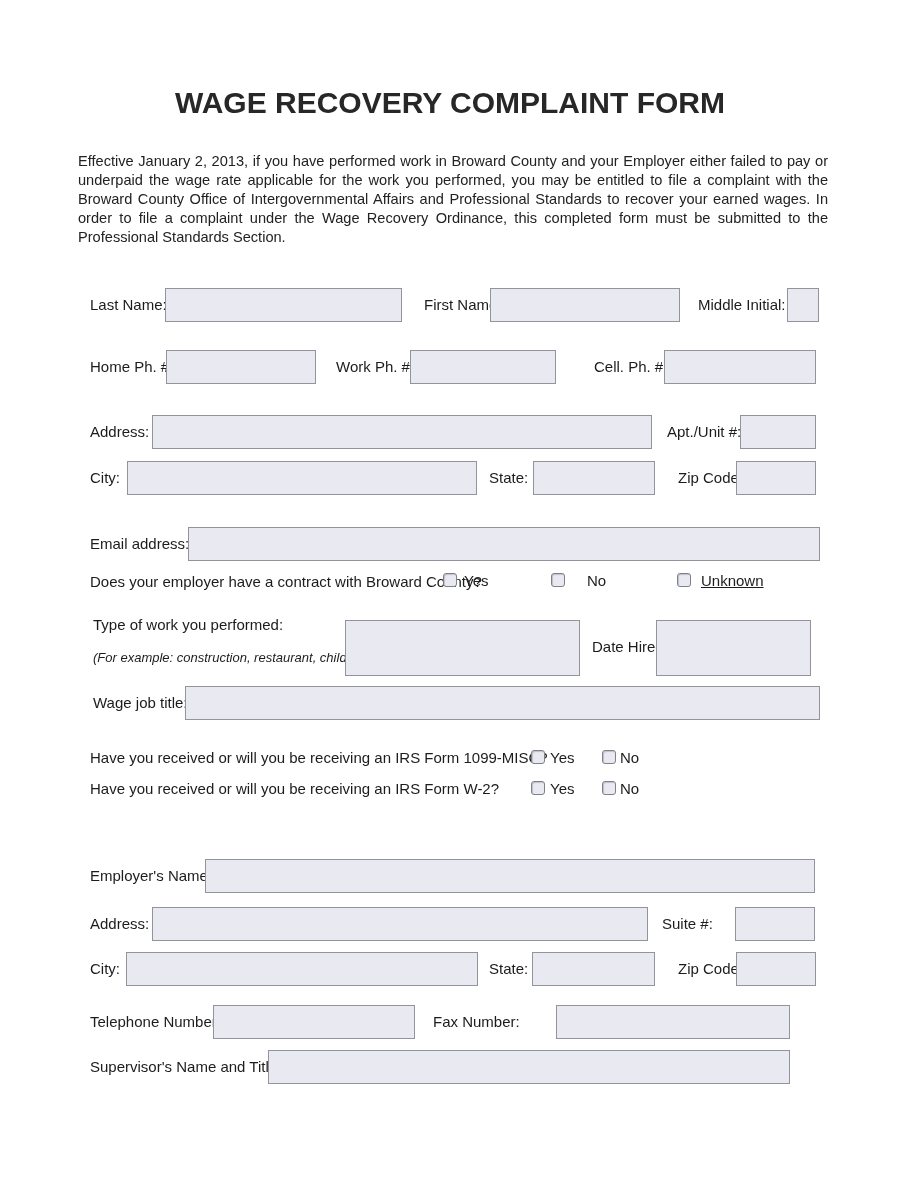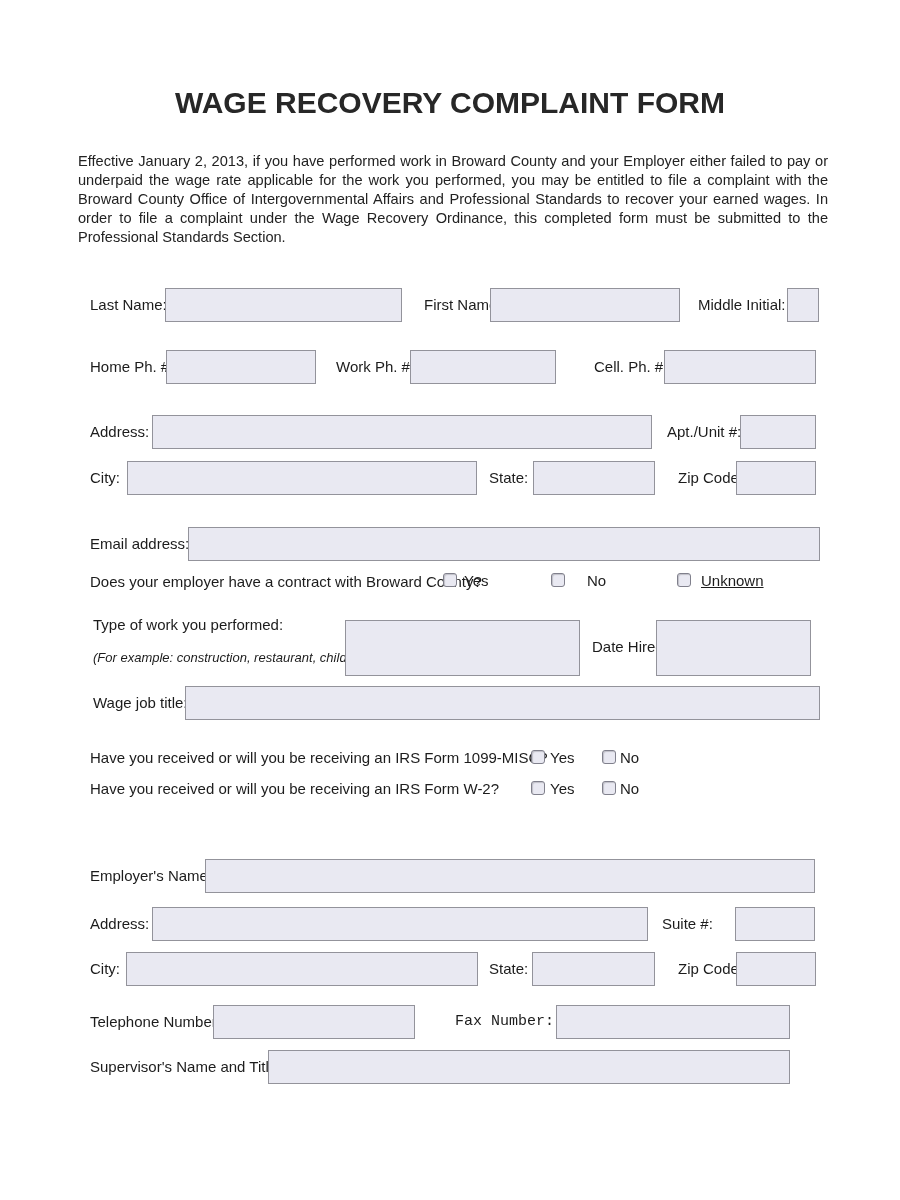--- a/index.html
+++ b/index.html
@@ -140,19 +140,19 @@
 
   <span class="lbl" style="left:90px;top:960px;">City:</span>
   <input type="text" class="box" style="left: 126px; top: 952px; width: 352px;">
   <span class="lbl" style="left:489px;top:960px;">State:</span>
   <input type="text" class="box" style="left: 532px; top: 952px; width: 123px;">
   <span class="lbl" style="left:678px;top:960px;">Zip Code:</span>
   <input type="text" class="box" style="left: 736px; top: 952px; width: 80px;">
 
   <span class="lbl" style="left:90px;top:1013px;">Telephone Number:</span>
   <input type="text" class="box" style="left: 213px; top: 1005px; width: 202px;">
-  <span class="lbl" style="left:455px;top:1013px;font-family:Liberation Mono, monospace;">Fax Number:</span>
+  <span class="lbl" style="left:433px;top:1013px;">Fax Number:</span>
   <input type="text" class="box" style="left: 556px; top: 1005px; width: 234px;">
 
   <span class="lbl" style="left:90px;top:1058px;">Supervisor's Name and Title:</span>
   <input type="text" class="box" style="left: 268px; top: 1050px; width: 522px;">
 
 </div>
 
 </body></html>

